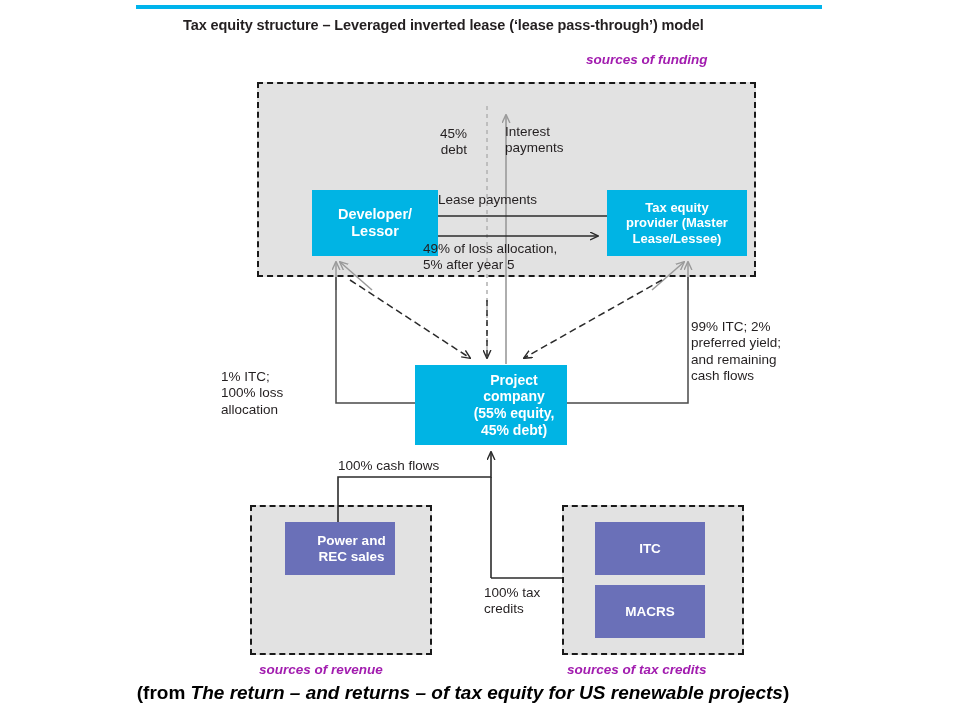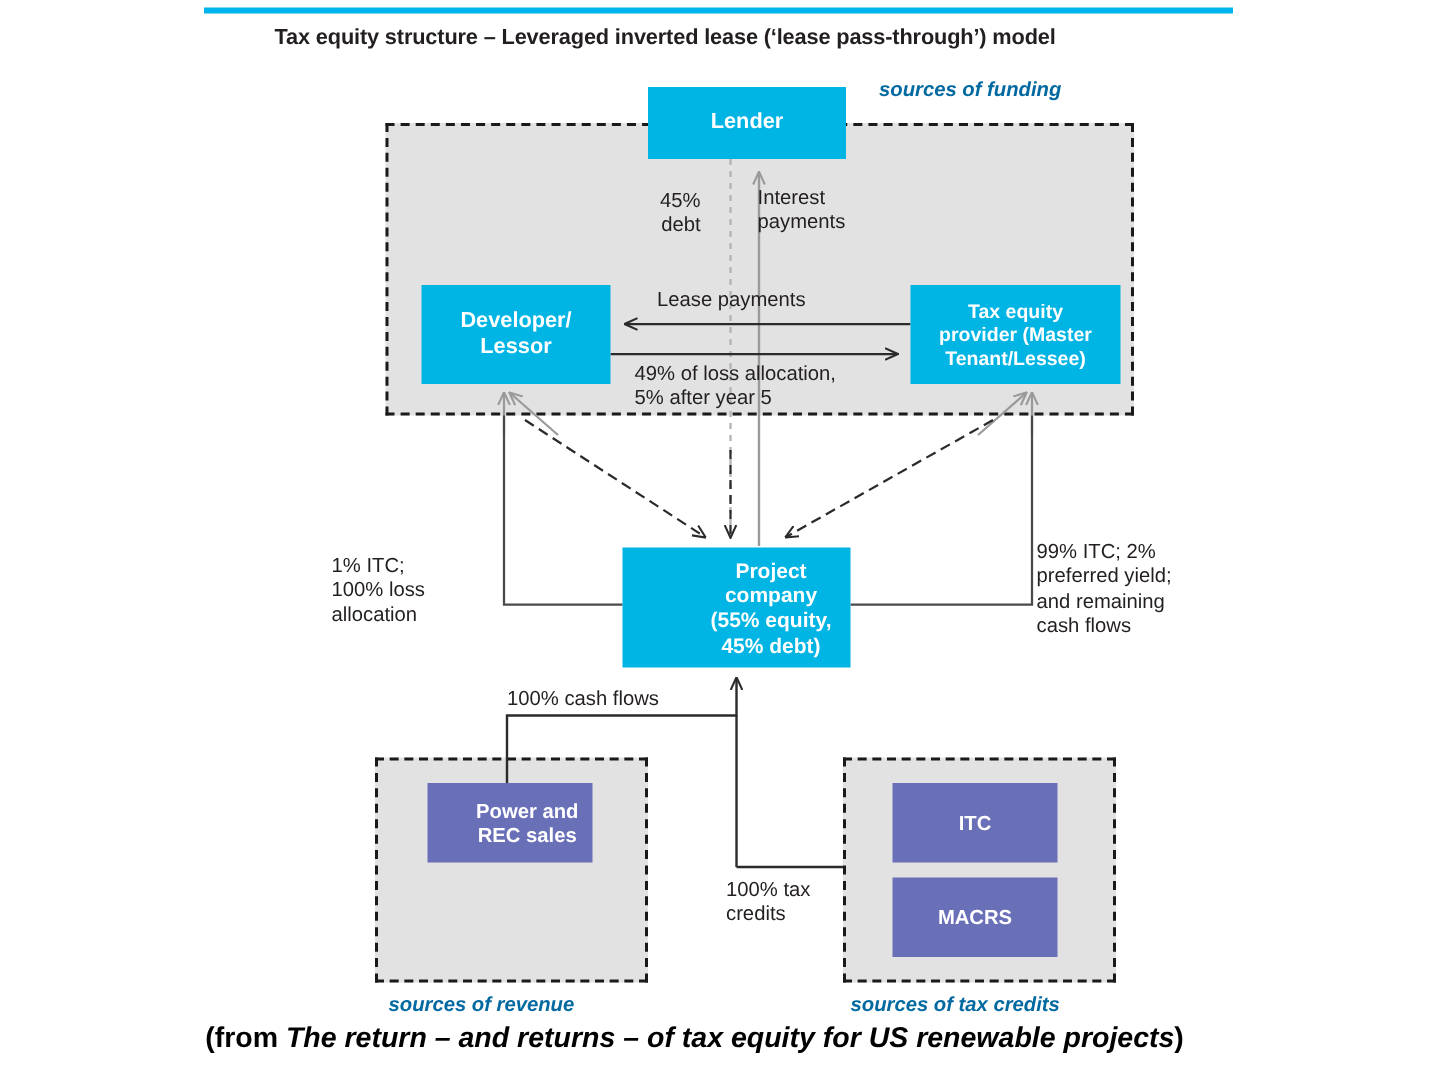--- a/index.html
+++ b/index.html
@@ -51,21 +51,21 @@
   }
   #region-funding   { left: 257px; top: 82px;  width: 499px; height: 195px; }
   #region-revenue   { left: 250px; top: 505px; width: 182px; height: 150px; }
   #region-credits   { left: 562px; top: 505px; width: 182px; height: 150px; }
 
   .region-label {
     position: absolute;
     font-size: 13.5px;
     font-style: italic;
     font-weight: bold;
-    color: #0369a1;
+    color: #a21caf;
     white-space: nowrap;
   }
   #label-funding { left: 586px; top: 52px; }
   #label-revenue { left: 259px; top: 662px; }
   #label-credits { left: 567px; top: 662px; }
 
   
   .node {
     position: absolute;
     box-sizing: border-box;
@@ -205,45 +205,44 @@
     <g>
       <path d="M338,522 L338,477 L491,477 L491,452" fill="none" stroke="#2b2b2b" stroke-width="1.6" marker-end="url(#arrowDark)"></path>
     </g>
 
     <g>
       <path d="M562,578 L491,578" fill="none" stroke="#2b2b2b" stroke-width="1.6"></path>
       <path d="M491,578 L491,477" fill="none" stroke="#2b2b2b" stroke-width="1.6"></path>
     </g>
   </svg>
 
-  <div class="node cyan" id="node-lender">Lender</div>
-  <div class="node cyan" id="node-developer" style="white-space: pre-line;">Developer/
+  <div class="node cyan" id="node-developer" style="white-space: pre-line; margin-left: 31px;">Developer/
 Lessor</div>
   <div class="node cyan" id="node-taxequity" style="white-space: pre-line;">Tax equity
 provider (Master
-Tenant/Lessee)</div>
+Lease/Lessee)</div>
   <div class="node cyan" id="node-project" style="white-space: pre-line; padding-left: 46px;">Project company
 (55% equity,
 45% debt)</div>
   <div class="node purple" id="node-power" style="white-space: pre-line; padding-left: 23px;">Power and
 REC sales</div>
   <div class="node purple" id="node-itc">ITC</div>
   <div class="node purple" id="node-macrs">MACRS</div>
 
   <div class="edge-label" id="lbl-debt" style="white-space: pre-line;">45%
 debt</div>
   <div class="edge-label" id="lbl-interest" style="white-space: pre-line;">Interest
 payments</div>
   <div class="edge-label" id="lbl-lease">Lease payments</div>
   <div class="edge-label" id="lbl-loss" style="white-space: pre-line;">49% of loss allocation,
 5% after year 5</div>
   <div class="edge-label" id="lbl-itc1" style="white-space: pre-line; margin-top: 44px;">1% ITC;
 100% loss
 allocation</div>
-  <div class="edge-label" id="lbl-itc99" style="white-space: pre-line; margin-top: 41px;">99% ITC;  2%
+  <div class="edge-label" id="lbl-itc99" style="white-space: pre-line;">99% ITC;  2%
 preferred yield;
 and remaining
 cash flows</div>
   <div class="edge-label" id="lbl-cashflow">100% cash flows</div>
   <div class="edge-label" id="lbl-taxcredit" style="white-space: pre-line;">100% tax
 credits</div>
 
   <div class="caption"><span>(from </span><i>The return – and returns – of tax equity for US renewable projects</i><span>)</span></div>
 
 </div>

